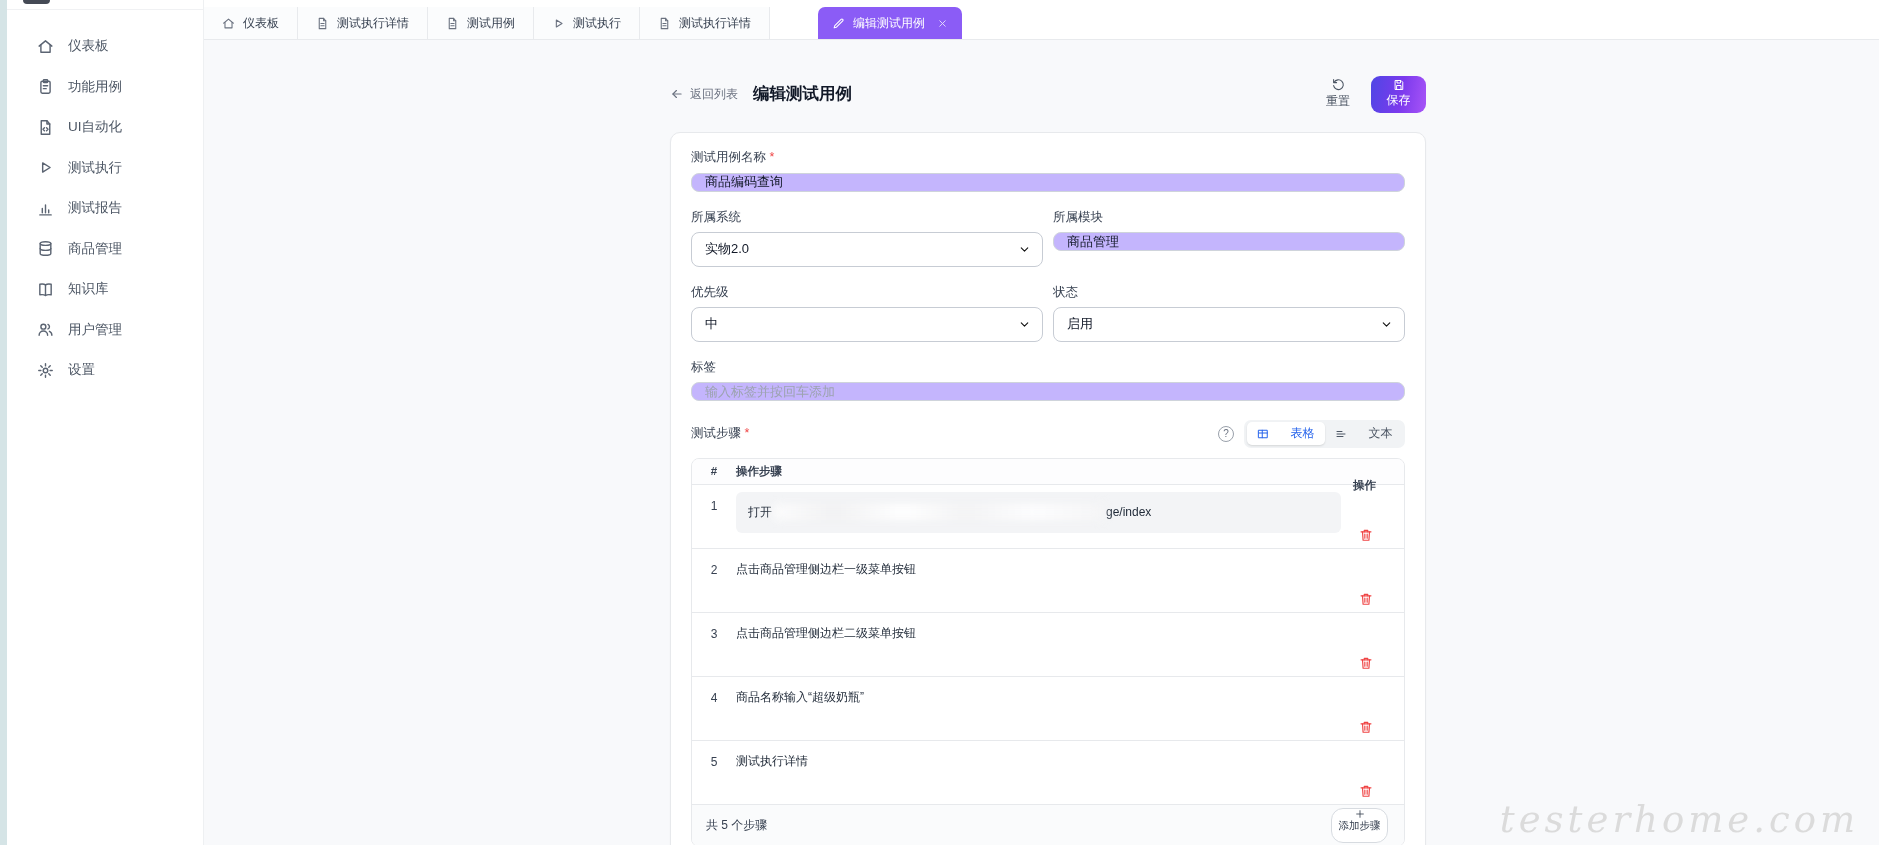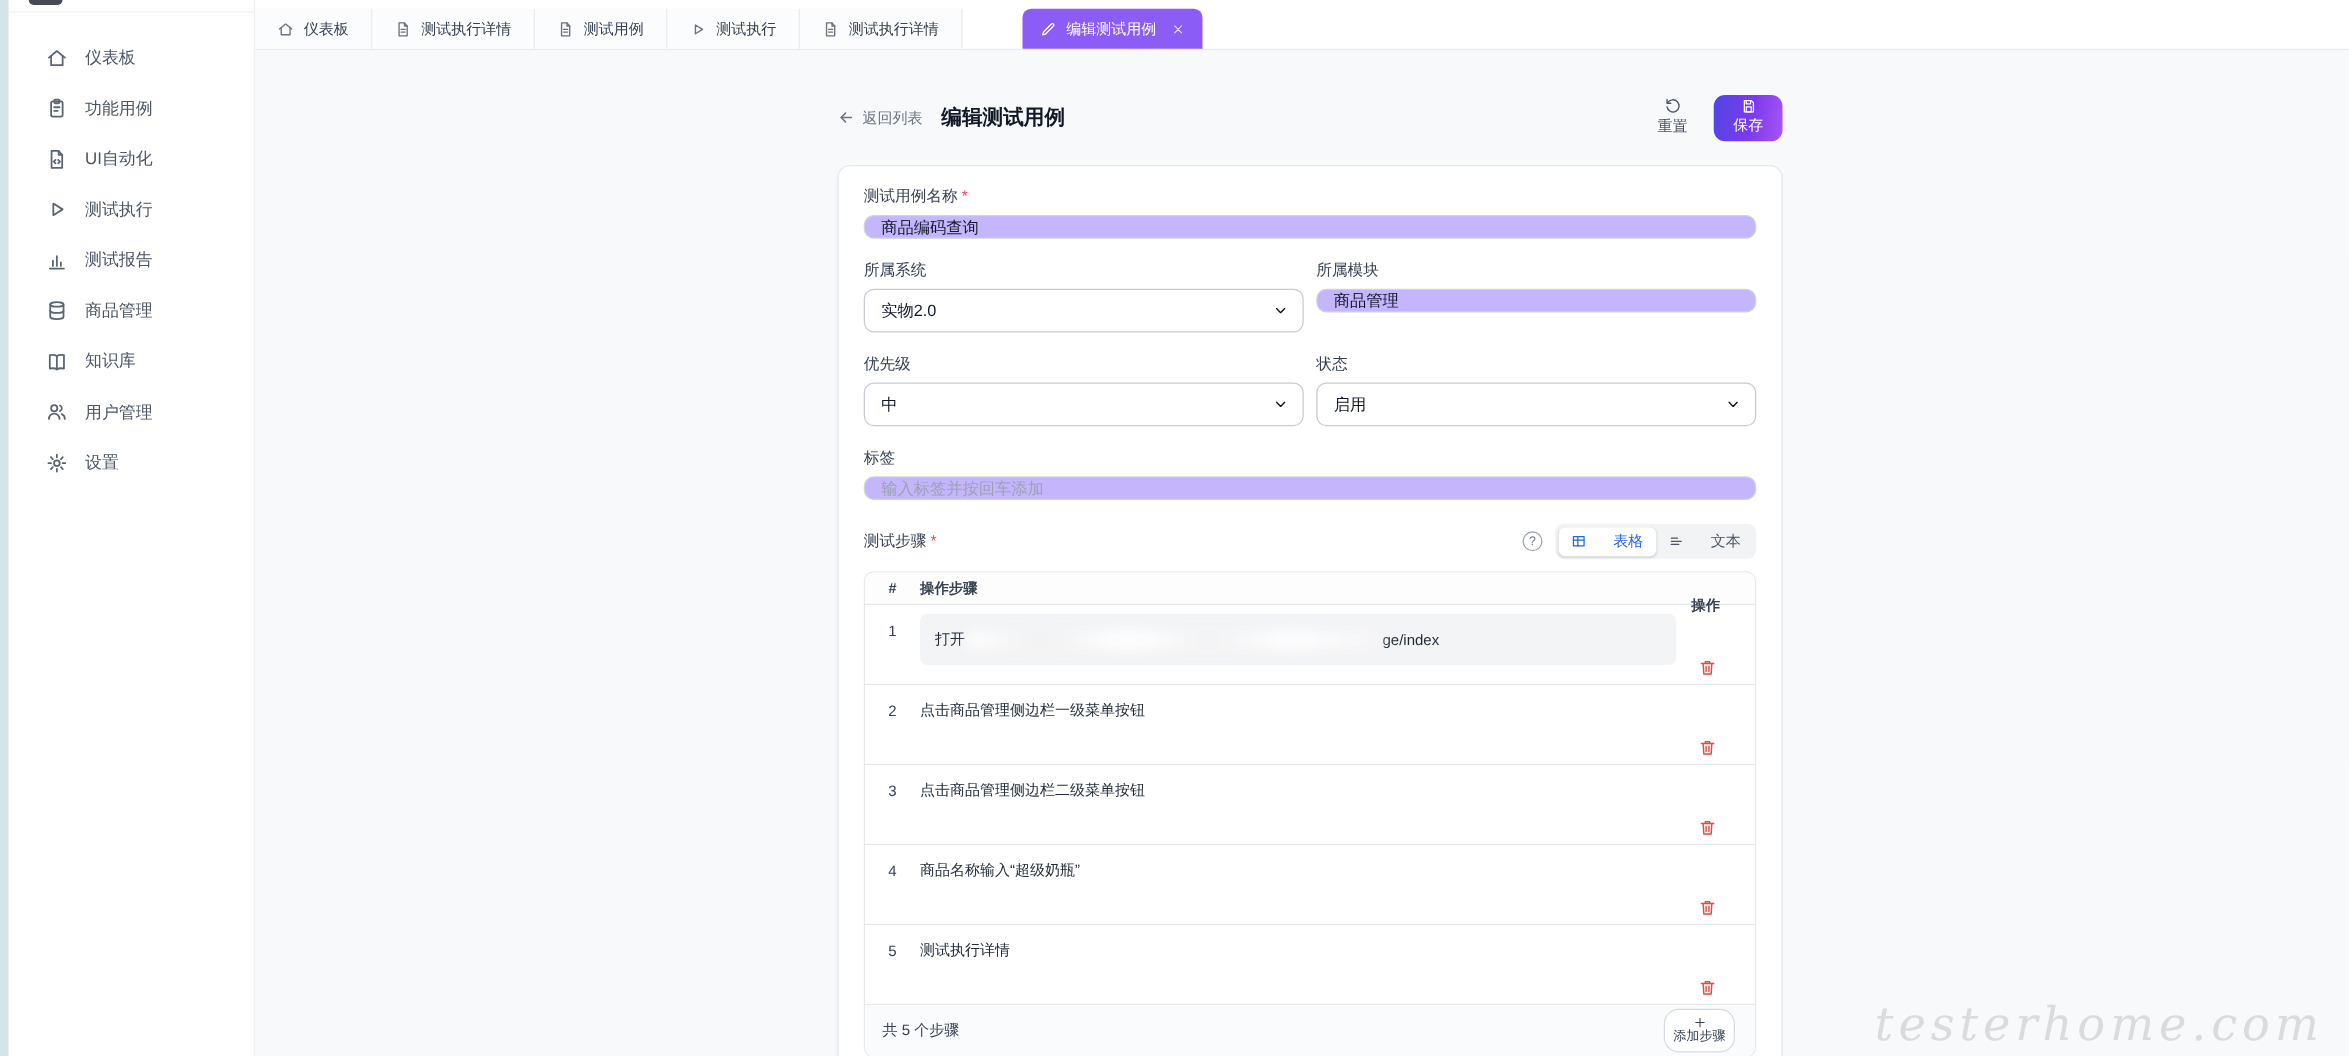--- a/index.html
+++ b/index.html
@@ -103,21 +103,21 @@
     display:flex; align-items:center; font-size:12px; color:#1f2937; }
   .blur-smear { display:inline-block; width:330px; height:16px; margin:0 2px;
     background:linear-gradient(90deg,#fdfdfd,#f1f1f2 18%,#fff 39%,#f3f3f4 58%,#fdfdfe 78%,#f5f5f6);
     filter:blur(5px); border-radius:4px; }
   .trash-btn { width:26px; height:26px; border:none; background:transparent; color:#ef4444;
     cursor:pointer; display:flex; align-items:center; justify-content:center; }
   .trash-btn svg { width:14px; height:14px; }
   .tfoot { display:flex; align-items:center; justify-content:space-between; height:41px;
     padding:0 16px 0 14px; background:#fafbfc; font-size:12px; color:#374151; }
   .add-step-btn { width:57px; height:35px; border:1px solid #d7dbe0; background:#fff;
-    border-radius:12px; display:flex; flex-direction:column; align-items:center; justify-content:center;
+    border-radius:12px; display:flex; flex-direction:column; align-items:center; 
     font-size:10.5px; color:#374151; cursor:pointer; font-family:inherit; line-height:1.15; }
   .add-step-btn svg { width:10px; height:10px; }
 
   .assert-block { margin-top:15px; }
   .t-textarea { width:100%; height:120px; border:1px solid #cfd4db; border-radius:8px;
     padding:10px 13px; font-size:12.5px; color:#111827; font-family:inherit; resize:none; outline:none; }
 
   .watermark { position:absolute; right:20px; bottom:4px; font-family:"DejaVu Serif",serif;
     font-style:italic; font-size:37px; color:#dbdbdb; letter-spacing:4px; pointer-events:none; }
 </style>

